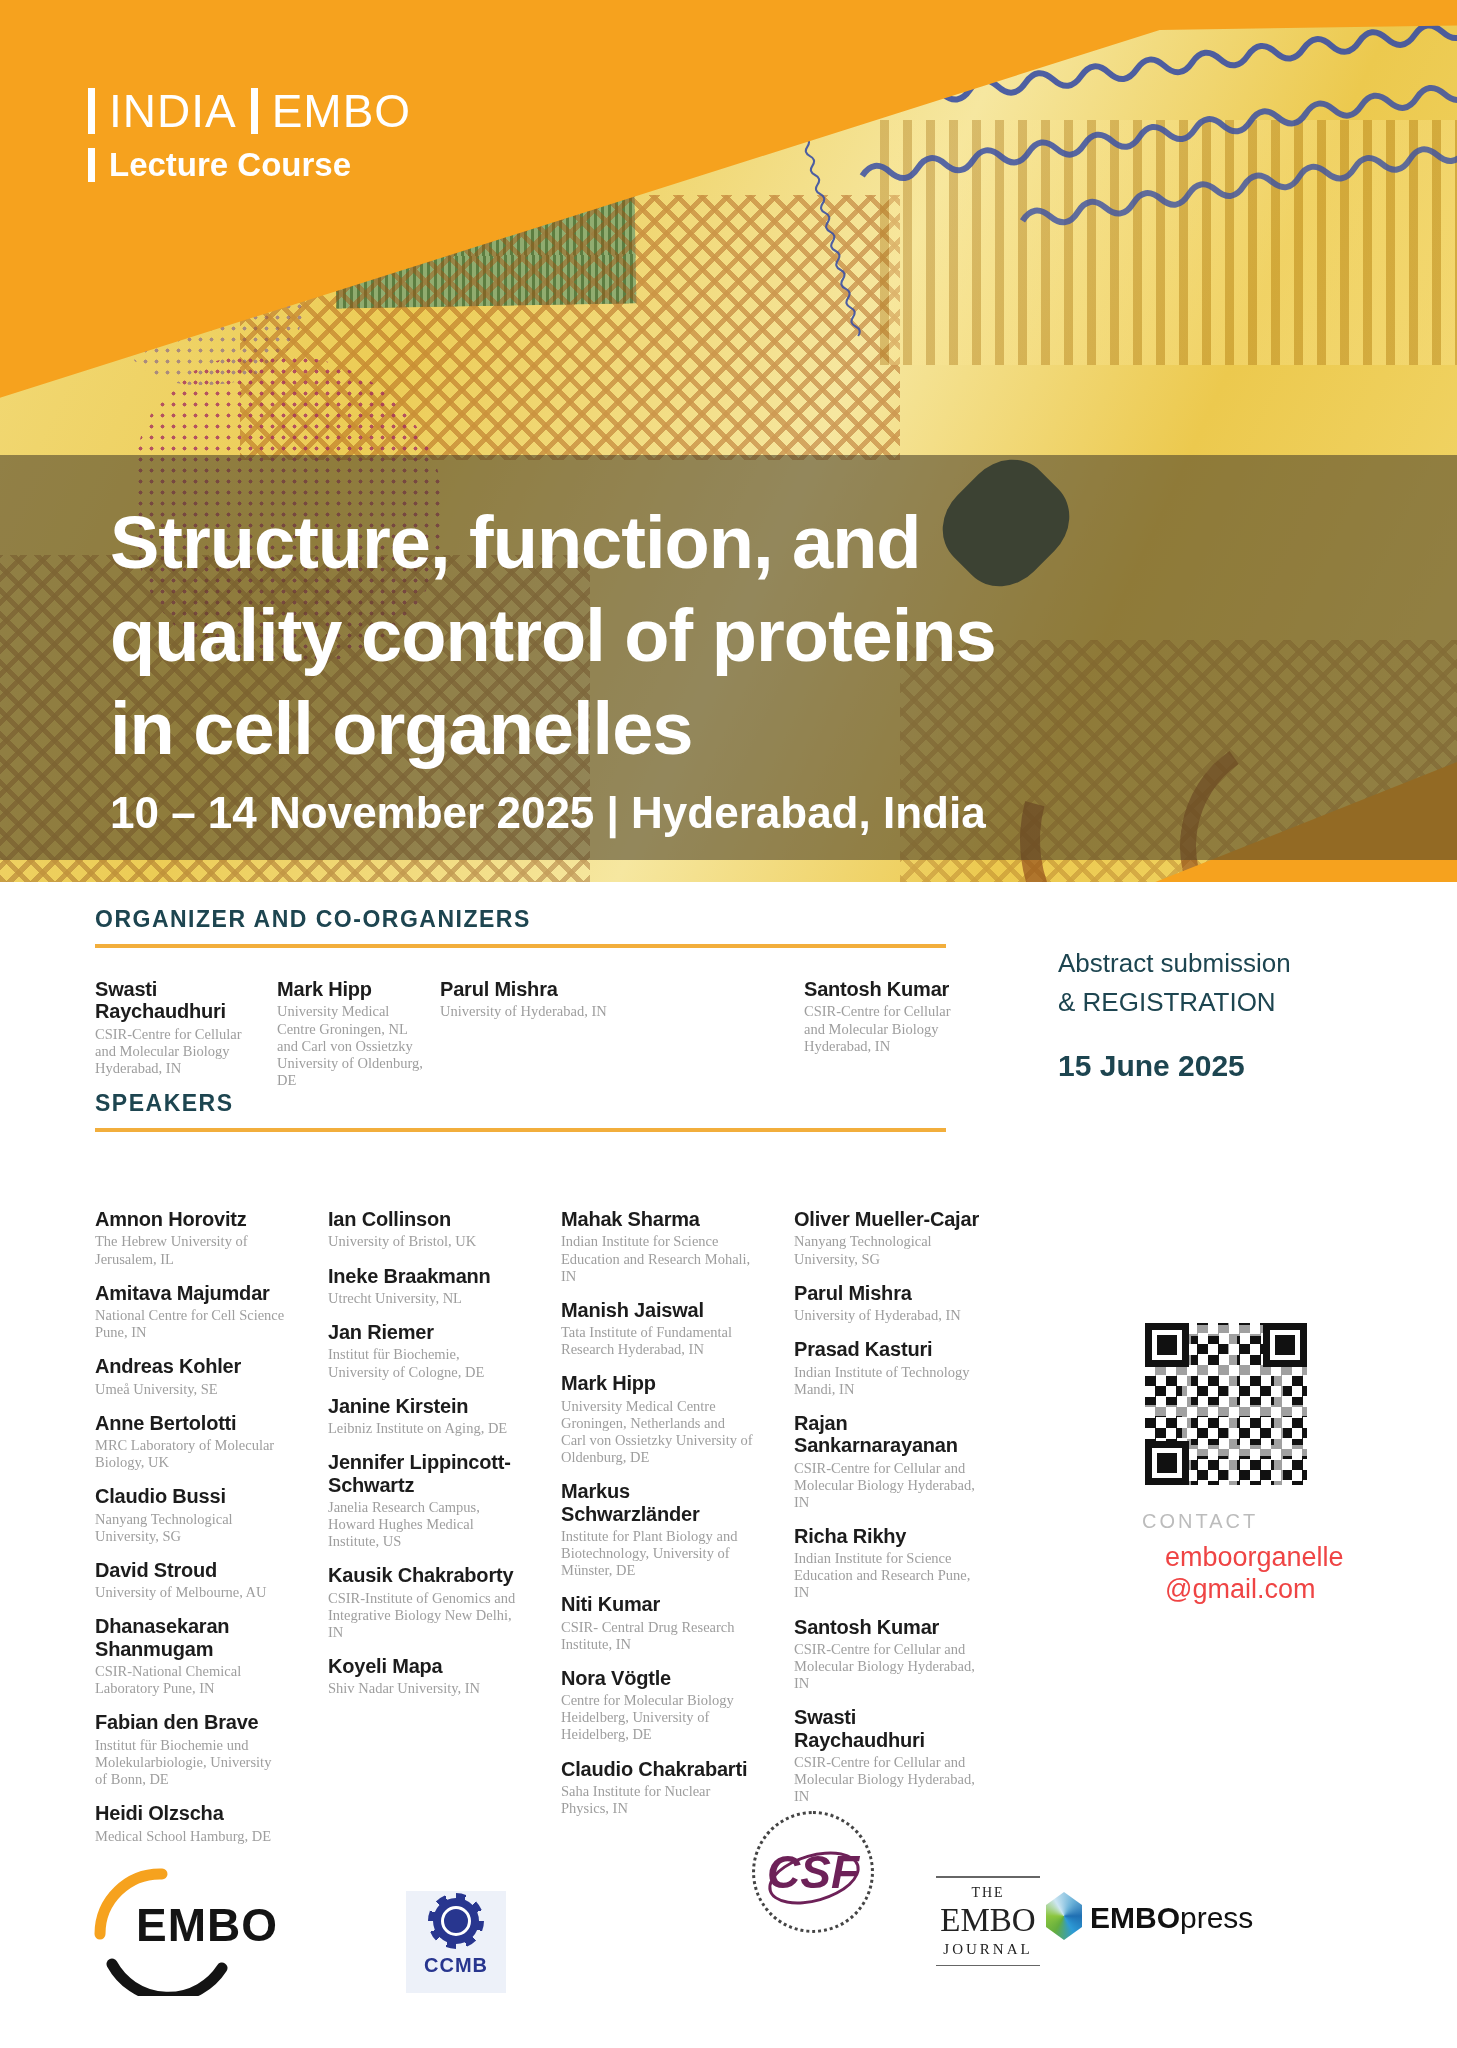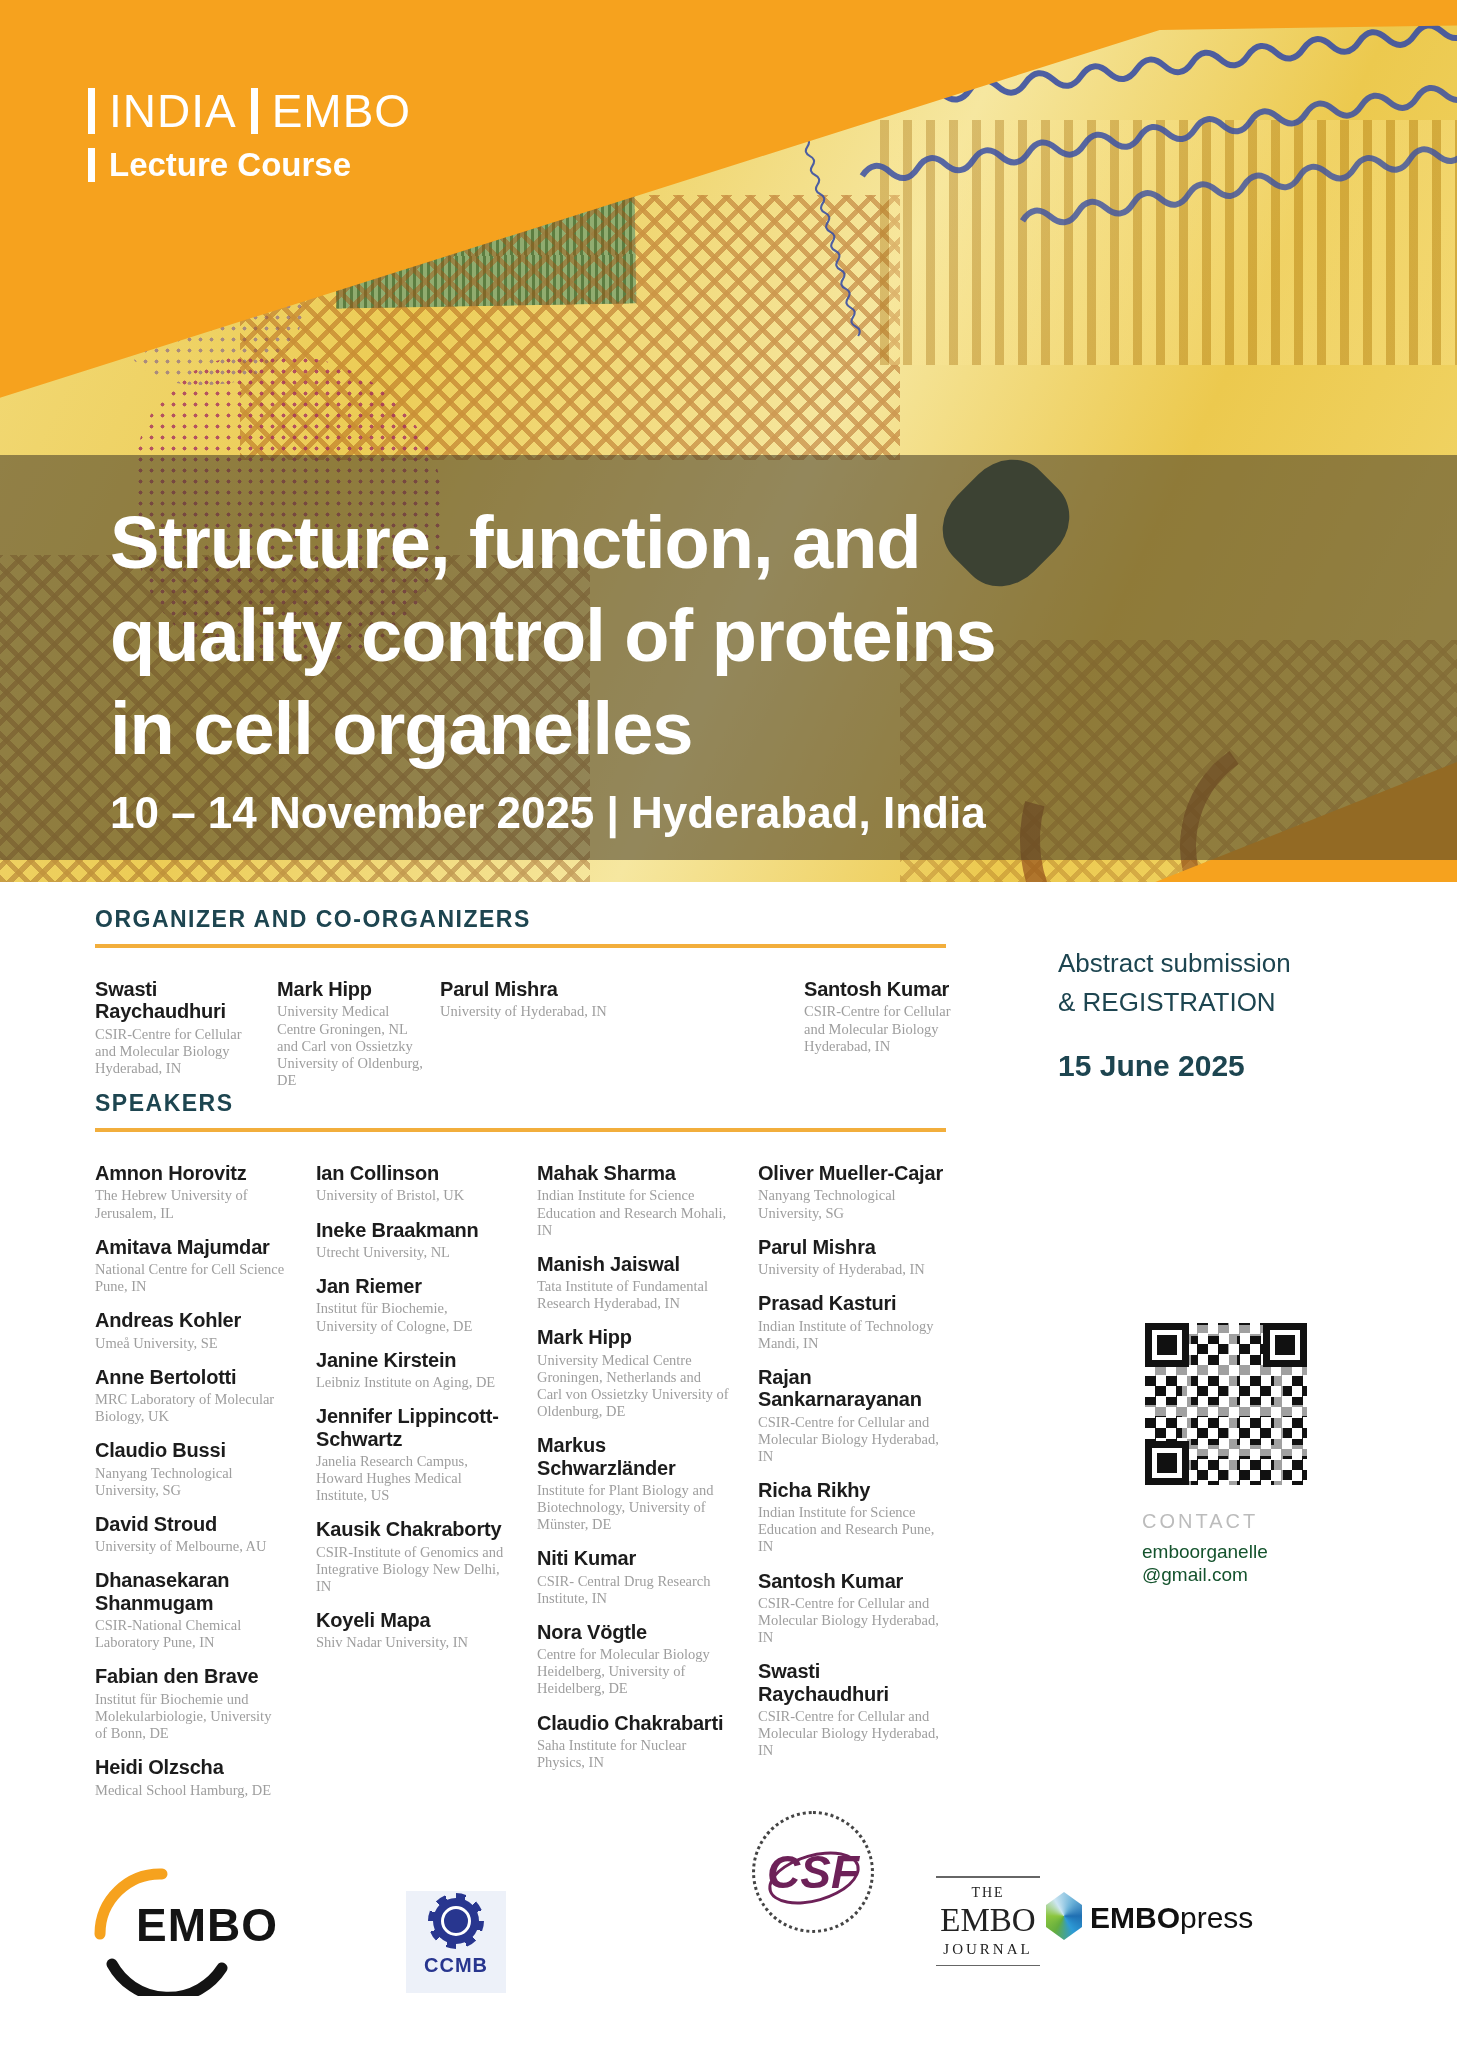--- a/index.html
+++ b/index.html
@@ -42,40 +42,40 @@
   
   .sec-head{position:absolute;left:95px;width:851px;}
   .sec-head h2{margin:0;font-size:23px;font-weight:700;letter-spacing:1.5px;color:#1D4550;}
   .sec-rule{height:4px;background:#F2AE3C;margin-top:11px;}
   .p-name{font-size:20px;font-weight:700;color:#1c1c1c;line-height:1.12;letter-spacing:-0.2px;}
   .p-affil{font-family:"Liberation Serif", serif;font-size:14.5px;line-height:1.18;
       color:#9E9E9E;margin-top:3px;}
   .person{margin-bottom:14px;padding-right:12px;}
   .org-grid{position:absolute;left:95px;top:978px;width:880px;display:grid;
       grid-template-columns:182px 163px 364px 171px;}
-  .spk-row{position:absolute;left:95px;top:1162px;display:flex;gap:17px;}
+  .spk-row{position:absolute;left:95px;top:1208px;display:flex;gap:29px;}
   .spk-col{width:204px;}
   
   .abstract{position:absolute;left:1058px;top:950px;color:#1D4550;}
   .abs-line{font-size:26px;line-height:1.0;}
   .abs-line+.abs-line{margin-top:13px;}
   .deadline{font-size:30px;font-weight:700;margin-top:34px;color:#1D4550;}
   .qr{position:absolute;left:1140px;top:1318px;width:172px;height:172px;background:#fff;}
   .qr-pattern{position:absolute;inset:5px;
       background:repeating-conic-gradient(#111 0% 25%, #fff 0% 50%);
       background-size:21px 21px;}
   .qr-pattern::before{content:"";position:absolute;inset:0;opacity:.6;
       background:repeating-linear-gradient(0deg, transparent 0 29px, #fff 29px 40px),
                  repeating-linear-gradient(90deg, transparent 0 37px, #fff 37px 46px);}
   .fp{position:absolute;width:30px;height:30px;border:7px solid #111;background:#fff;}
   .fp::after{content:"";position:absolute;inset:5px;background:#111;}
   .fp.tl{left:5px;top:5px;} .fp.tr{right:5px;top:5px;} .fp.bl{left:5px;bottom:5px;}
   .contact{position:absolute;left:1142px;top:1510px;}
   .contact-label{font-size:20px;letter-spacing:3px;color:#bcbcbc;}
-  .contact-email{font-size:19px;color:#14532d;line-height:1.2;margin-top:8px;}
+  .contact-email{font-size:27px;color:#ef4444;line-height:1.2;margin-top:8px;margin-left:23px;}
   
   .embo-logo{position:absolute;left:88px;top:1866px;width:235px;height:130px;}
   .embo-word{position:absolute;left:48px;top:32px;font-size:46px;font-weight:700;
       color:#141414;letter-spacing:1px;}
   .ccmb{position:absolute;left:406px;top:1891px;width:100px;height:102px;background:#edf1f9;
       display:flex;flex-direction:column;align-items:center;justify-content:flex-start;padding-top:2px;box-sizing:border-box;}
   .gear{position:relative;width:56px;height:56px;border-radius:50%;
       background:repeating-conic-gradient(#28368f 0deg 22deg, transparent 22deg 45deg);}
   .gear::before{content:"";position:absolute;inset:5px;border-radius:50%;background:#28368f;}
   .gear::after{content:"";position:absolute;inset:13px;border-radius:50%;border:3px solid #fff;}

